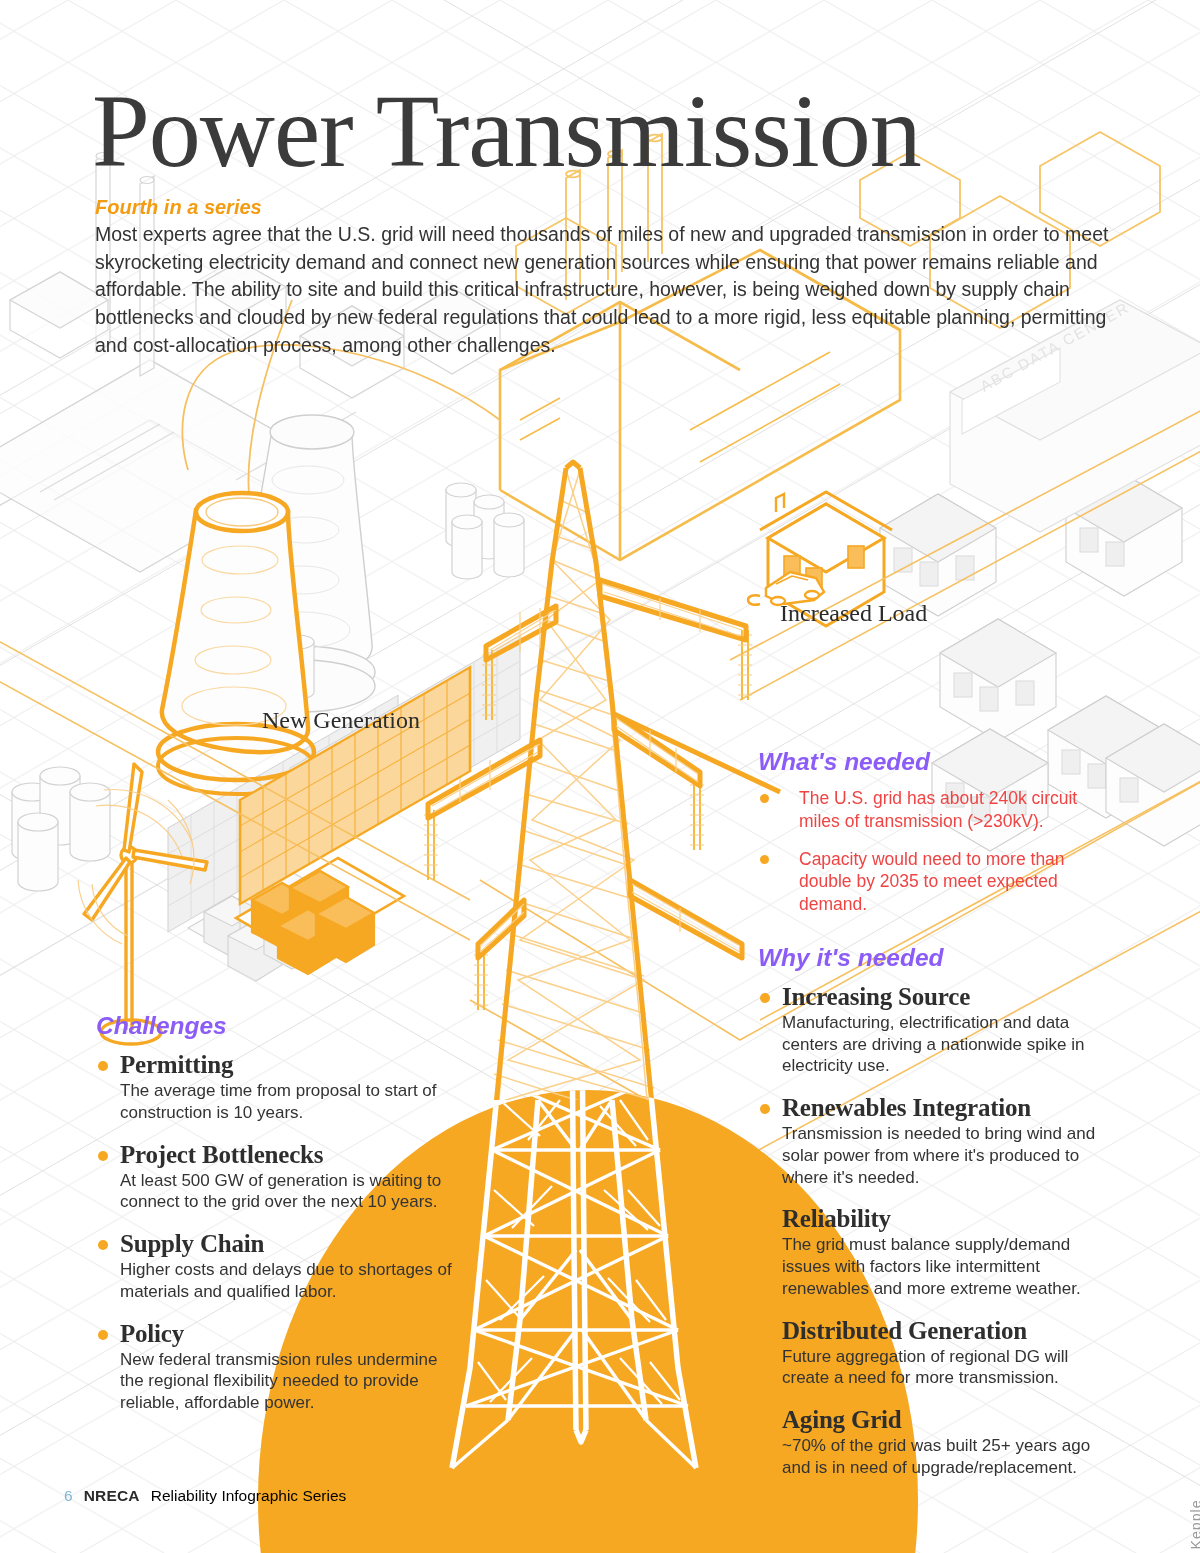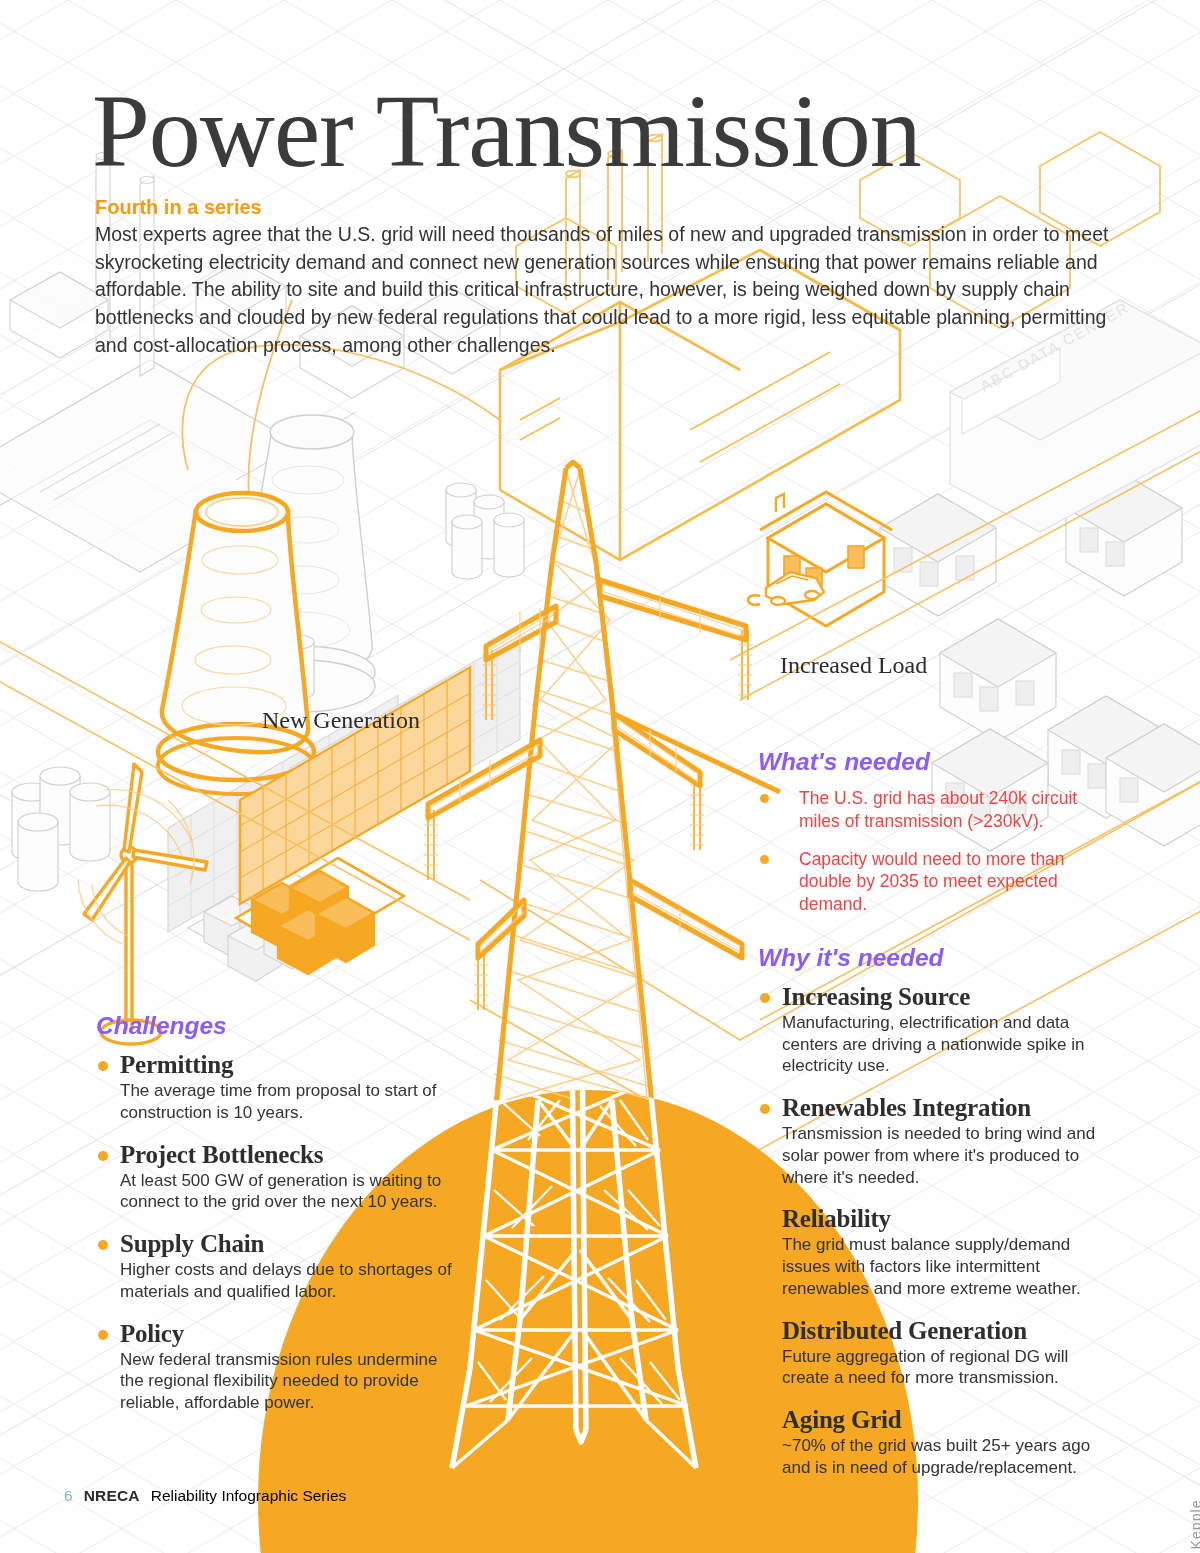--- a/index.html
+++ b/index.html
@@ -47,20 +47,21 @@
     font-family:"Liberation Serif", serif;
     font-size:104px;
     line-height:0.98;
     letter-spacing:-1px;
     color:#3b3b3b;
     margin:0;
     font-weight:400;
   }
   #kicker{
     font-family:"Liberation Sans", sans-serif;
+    font-style:italic;
     font-weight:bold;
     font-size:20px;
     color:#F39C12;
     margin:14px 0 2px 3px;
   }
   #lede{
     font-size:19.5px;
     line-height:1.42;
     color:#333333;
     margin:0 0 0 3px;
@@ -69,21 +70,21 @@
 
   
   .callout{
     position:absolute;
     font-family:"Liberation Serif", serif;
     font-size:24px;
     color:#2b2b2b;
     white-space:nowrap;
   }
   #label-newgen{ left:262px; top:707px; }
-  #label-load{ left:780px; top:652px; }
+  #label-load{ left:780px; top:600px; }
 
   
   .col{ position:absolute; }
   #col-right{ left:758px; top:748px; width:352px; }
   #col-left{ left:96px; top:1012px; width:362px; }
 
   .sec-head{
     font-family:"Liberation Sans", sans-serif;
     font-style:italic;
     font-weight:bold;

